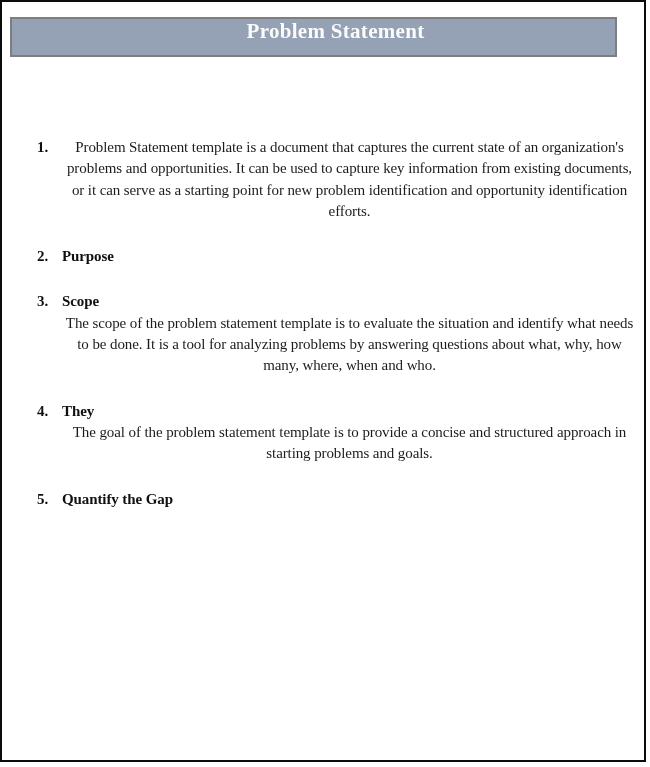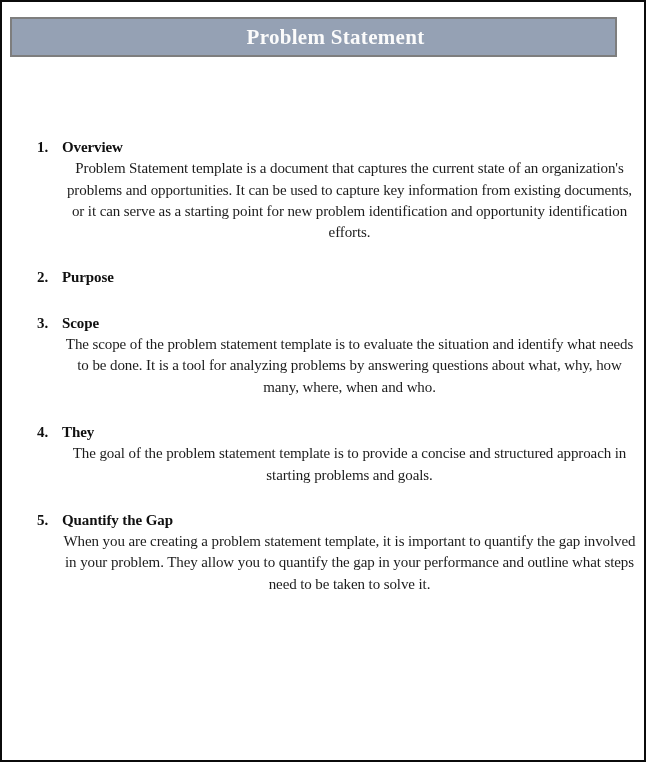--- a/index.html
+++ b/index.html
@@ -15,21 +15,21 @@
     border: 2px solid #0b0b0b;
     background: #ffffff;
   }
   .header-bar {
     position: absolute;
     left: 8px; top: 15px;
     width: 607px; height: 40px;
     background: #95a1b4;
     border: 2px solid #7e7e7e;
     display: flex;
-    align-items: center;
+    align-items: flex-start;
     justify-content: center;
   }
   .header-title {
     font-weight: bold;
     font-size: 21px;
     letter-spacing: 0.3px;
     color: #fbfbfb;
     transform: translateX(22px);
     white-space: nowrap;
   }
@@ -68,21 +68,20 @@
 <div class="page">
 
   <div class="header-bar">
     <span class="header-title">Problem Statement</span>
   </div>
 
   <div class="content">
 
     <div class="section">
       <span class="section-number">1.</span>
-      <div class="section-heading">Overview</div>
       <div class="section-body">Problem Statement template is a document that captures the current state of an organization's problems and opportunities. It can be used to capture key information from existing documents, or it can serve as a starting point for new problem identification and opportunity identification efforts.</div>
     </div>
 
     <div class="section">
       <span class="section-number">2.</span>
       <div class="section-heading">Purpose</div>
     </div>
 
     <div class="section">
       <span class="section-number">3.</span>
@@ -92,17 +91,16 @@
 
     <div class="section">
       <span class="section-number">4.</span>
       <div class="section-heading">They</div>
       <div class="section-body">The goal of the problem statement template is to provide a concise and structured approach in starting problems and goals.</div>
     </div>
 
     <div class="section">
       <span class="section-number">5.</span>
       <div class="section-heading">Quantify the Gap</div>
-      <div class="section-body">When you are creating a problem statement template, it is important to quantify the gap involved in your problem. They allow you to quantify the gap in your performance and outline what steps need to be taken to solve it.</div>
     </div>
 
   </div>
 </div>
 
 </body></html>

